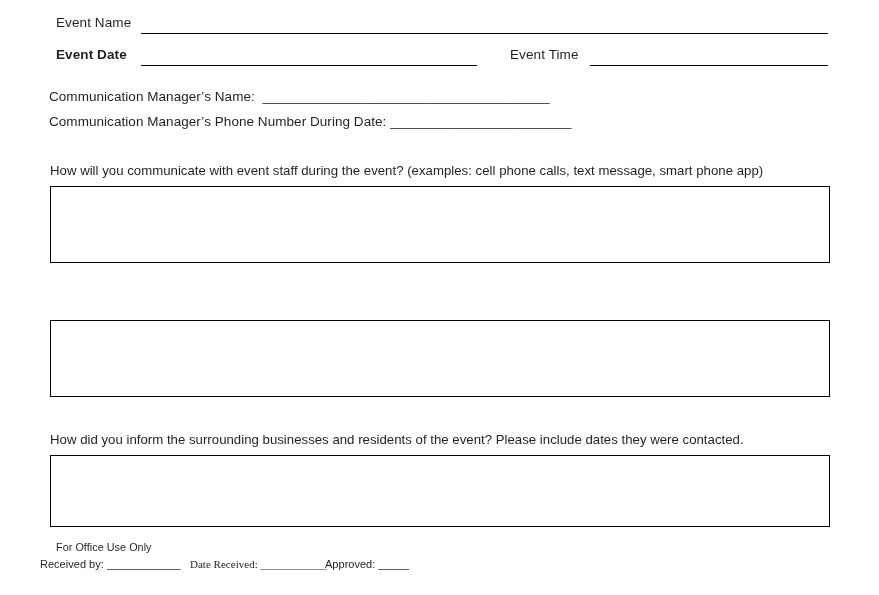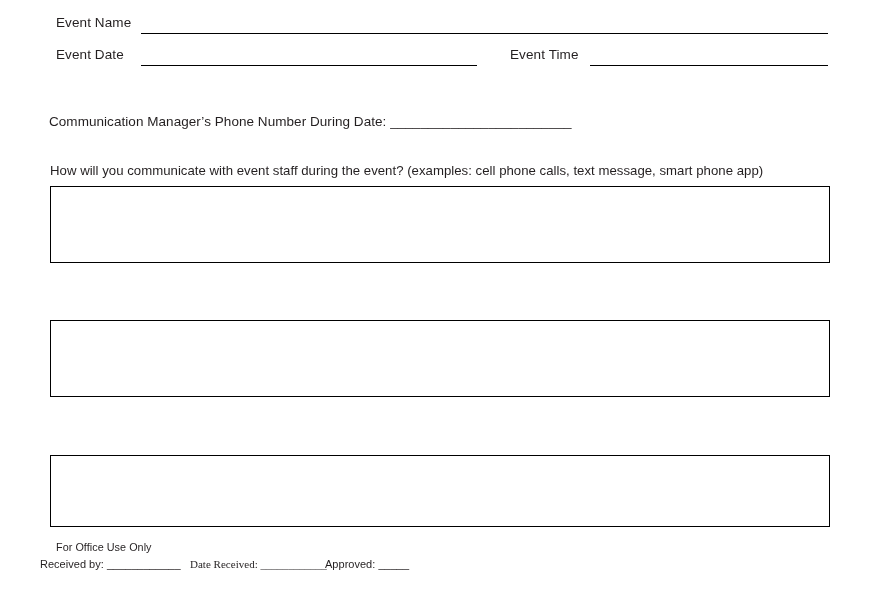--- a/index.html
+++ b/index.html
@@ -72,36 +72,38 @@
 </style>
 </head>
 <body>
 
 <div class="page">
 
   <span class="abs field-label" style="left:56px; top:16px;">Event Name</span>
   <span class="abs field-label" style="left:150px; top:16px; width:670px;"></span>
   <div class="rule" style="left:141px; top:33px; width:687px;"></div>
 
-  <span class="abs field-label" style="left:56px; top:48px;">Event Date</span>
+  <span class="abs field-label" style="left:56px; top:48px;font-weight:bold;">Event Date</span>
   <span class="abs field-label" style="left:150px; top:48px; width:320px;"></span>
   <div class="rule" style="left:141px; top:65px; width:336px;"></div>
 
   <span class="abs field-label" style="left:510px; top:48px;">Event Time</span>
   <span class="abs field-label" style="left:598px; top:48px; width:225px;"></span>
   <div class="rule" style="left:590px; top:65px; width:238px;"></div>
 
+  <span class="abs cm-line" style="left:49px; top:90px;">Communication Manager’s Name:  ______________________________________</span>
 
   <span class="abs cm-line" style="left:49px; top:115px;">Communication Manager’s Phone Number During Date: ________________________</span>
 
   <span class="abs question" style="left:50px; top:164px;">How will you communicate with event staff during the event? (examples: cell phone calls, text message, smart phone app)</span>
   <div class="answer-box" style="left:50px; top:186px; width:780px; height:77px;"></div>
 
   <div class="answer-box" style="left:50px; top:320px; width:780px; height:77px;"></div>
 
+  <span class="abs question" style="left:50px; top:433px;">How did you inform the surrounding businesses and residents of the event? Please include dates they were contacted.</span>
   <div class="answer-box" style="left:50px; top:455px; width:780px; height:72px;"></div>
 
   <span class="abs office-title" style="left:56px; top:542px;">For Office Use Only</span>
 
   <span class="abs office-row" style="left:40px; top:559px;">Received by: ____________</span>
 
   <span class="abs office-row" style="left:190px; top:559px;font-family:Liberation Serif, serif;">Date Received: ____________</span>
 
   <span class="abs office-row" style="left:325px; top:559px;">Approved: _____</span>
 

